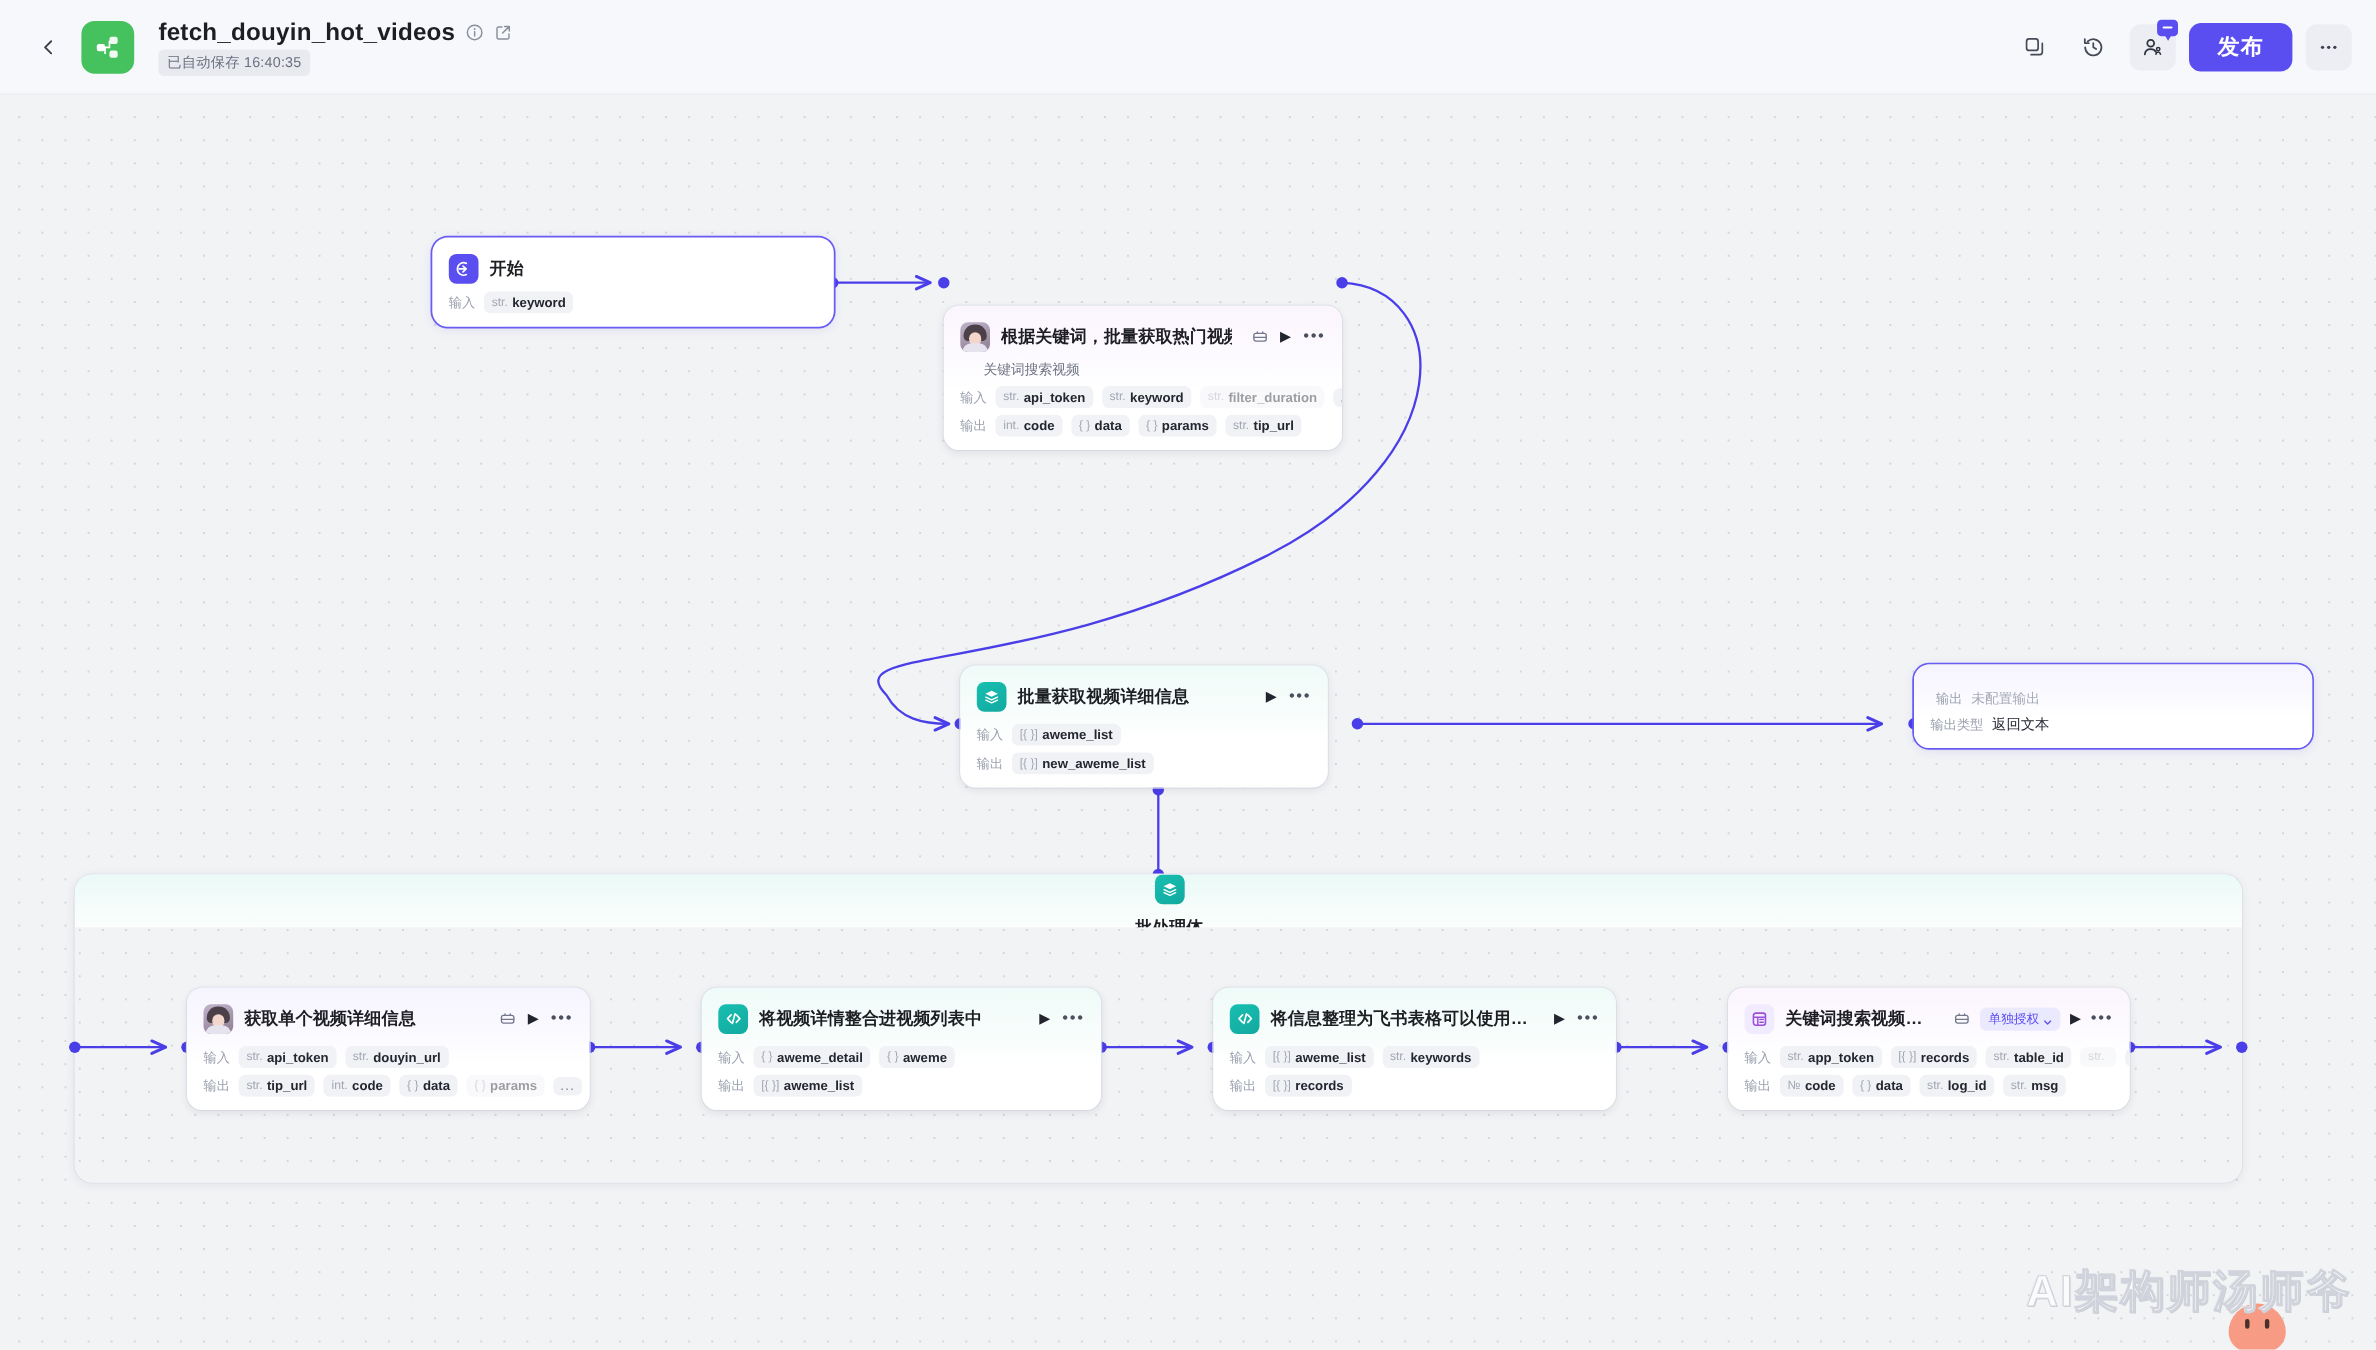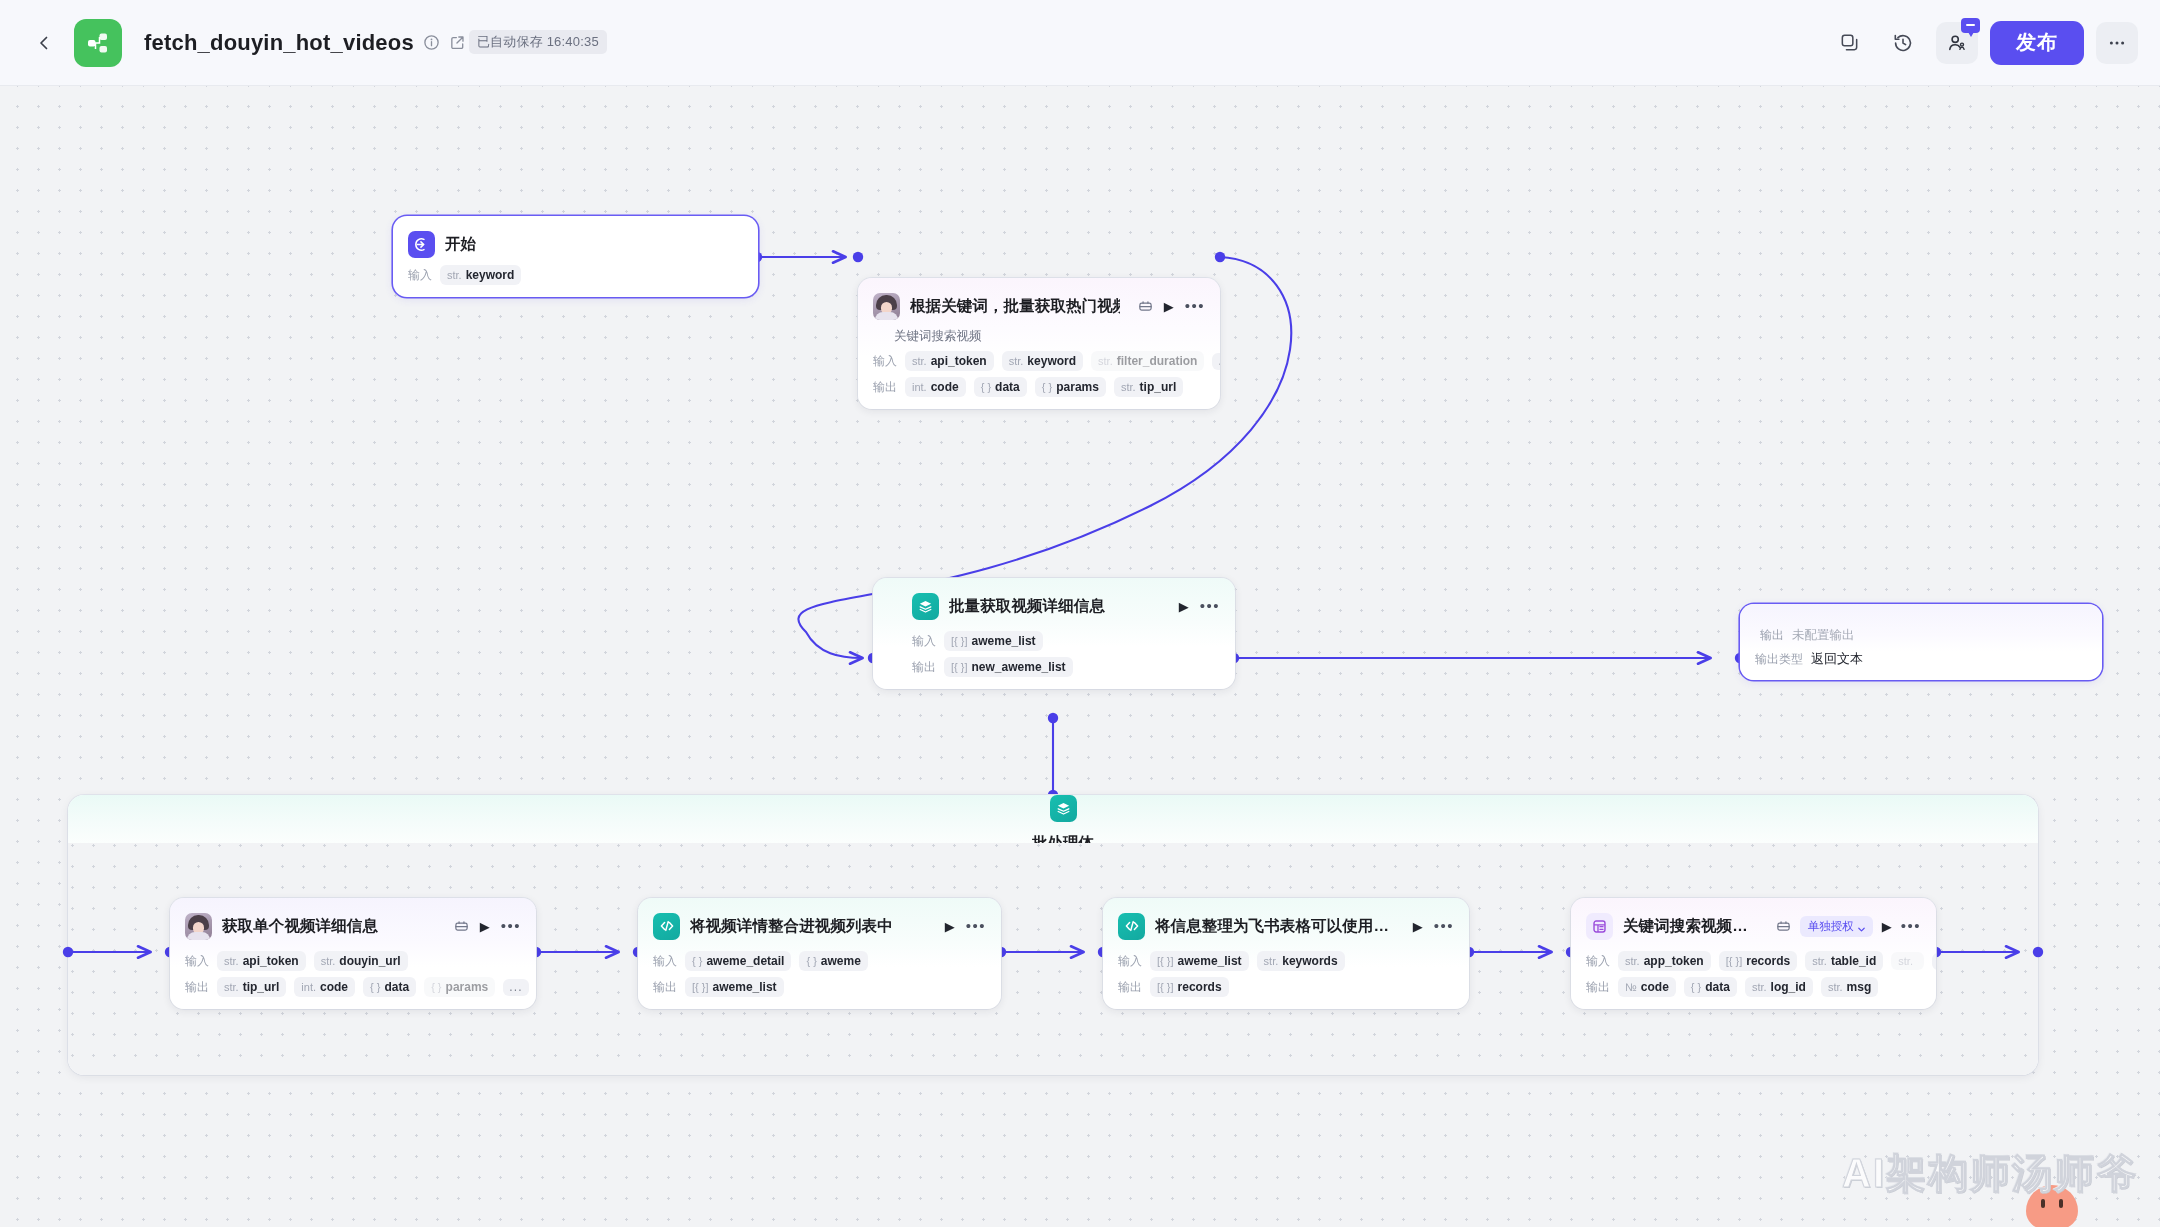--- a/index.html
+++ b/index.html
@@ -23,21 +23,21 @@
     width: 40px; height: 40px; margin-left: 24px;
     display: flex; align-items: center; justify-content: center;
     border-radius: 8px; cursor: pointer; color: #3b3f4a;
   }
   .app-logo {
     width: 48px; height: 48px; margin-left: 10px;
     border-radius: 12px; background: #45c25d;
     display: flex; align-items: center; justify-content: center;
     flex: none;
   }
-  .title-wrap { margin-left: 22px; display: flex; flex-direction: row; gap: 3px; }
+  .title-wrap { margin-left: 22px; display: flex; flex-direction: column; gap: 3px; }
   .title-row { display: flex; align-items: center; gap: 9px; }
   .proj-title {
     font-size: 22px; font-weight: bold; color: #1d1e23; letter-spacing: .2px;
   }
   .ico-dim { color: #8a8f9c; display: flex; align-items: center; }
   .saved-badge {
     align-self: flex-start;
     background: #e9eaf0; color: #6b7080;
     font-size: 13px; padding: 3px 8px; border-radius: 5px;
     letter-spacing: .2px;
@@ -356,21 +356,21 @@
             <span class="t">{ }</span>
             <span>params</span>
           </span>
         <span class="chip">
             <span class="t">str.</span>
             <span>tip_url</span>
           </span>
       </div>
     </div>
 
-    <div class="node tint-mint" style="left:873px; top:492px; width:362px;padding-left:24px;">
+    <div class="node tint-mint" style="left:873px; top:519px; width:334px;">
       <div class="node-head">
         <span class="node-ico ico-grad">
           <svg width="17" height="17" viewBox="0 0 18 18" fill="none">
             <path d="M9 3.1 15 6 9 8.9 3 6z" fill="#fff"></path>
             <path d="M3.4 9.3 9 11.9l5.6-2.6" stroke="#fff" stroke-width="1.4" stroke-linecap="round" stroke-linejoin="round" fill="none"></path>
             <path d="M3.4 12.2 9 14.8l5.6-2.6" stroke="#fff" stroke-width="1.4" stroke-linecap="round" stroke-linejoin="round" fill="none"></path>
           </svg>
         </span>
         <span class="node-title">批量获取视频详细信息</span>
         <span class="node-head-tools">

